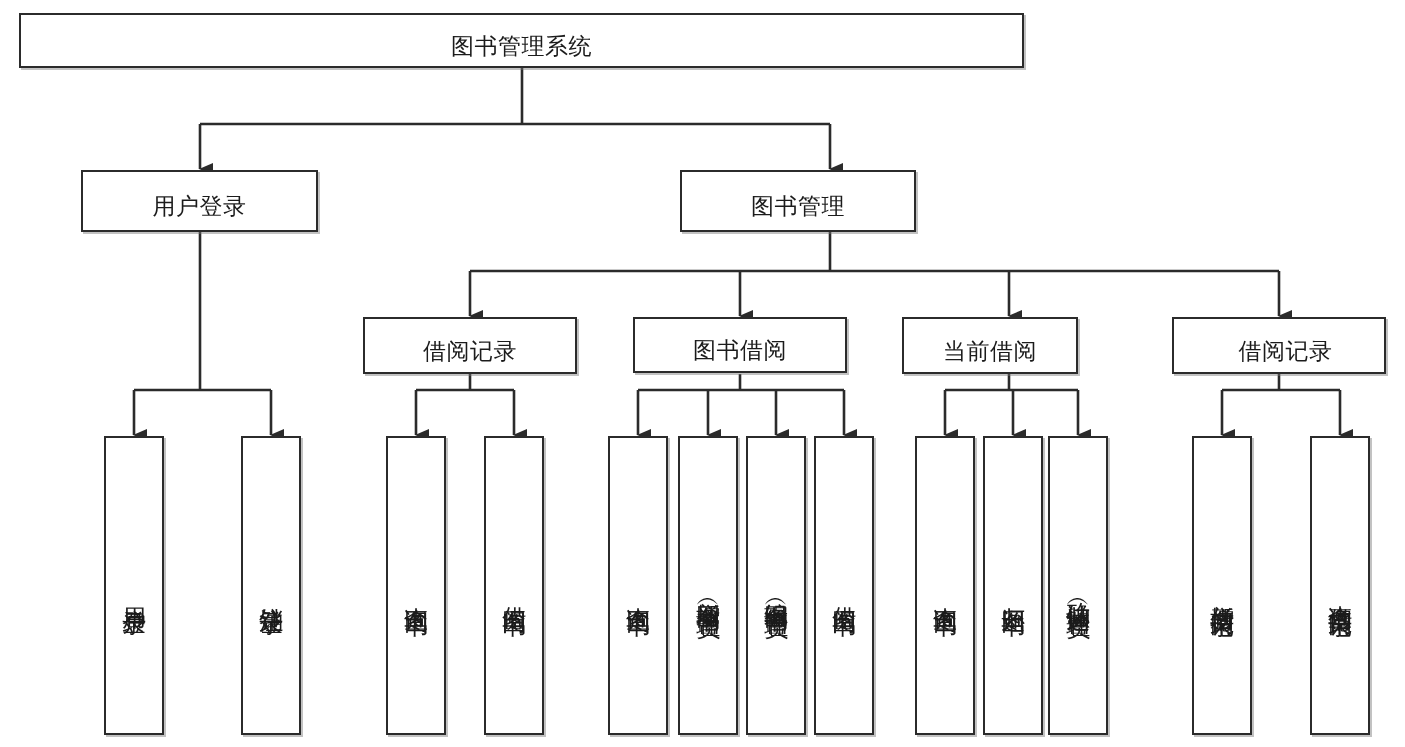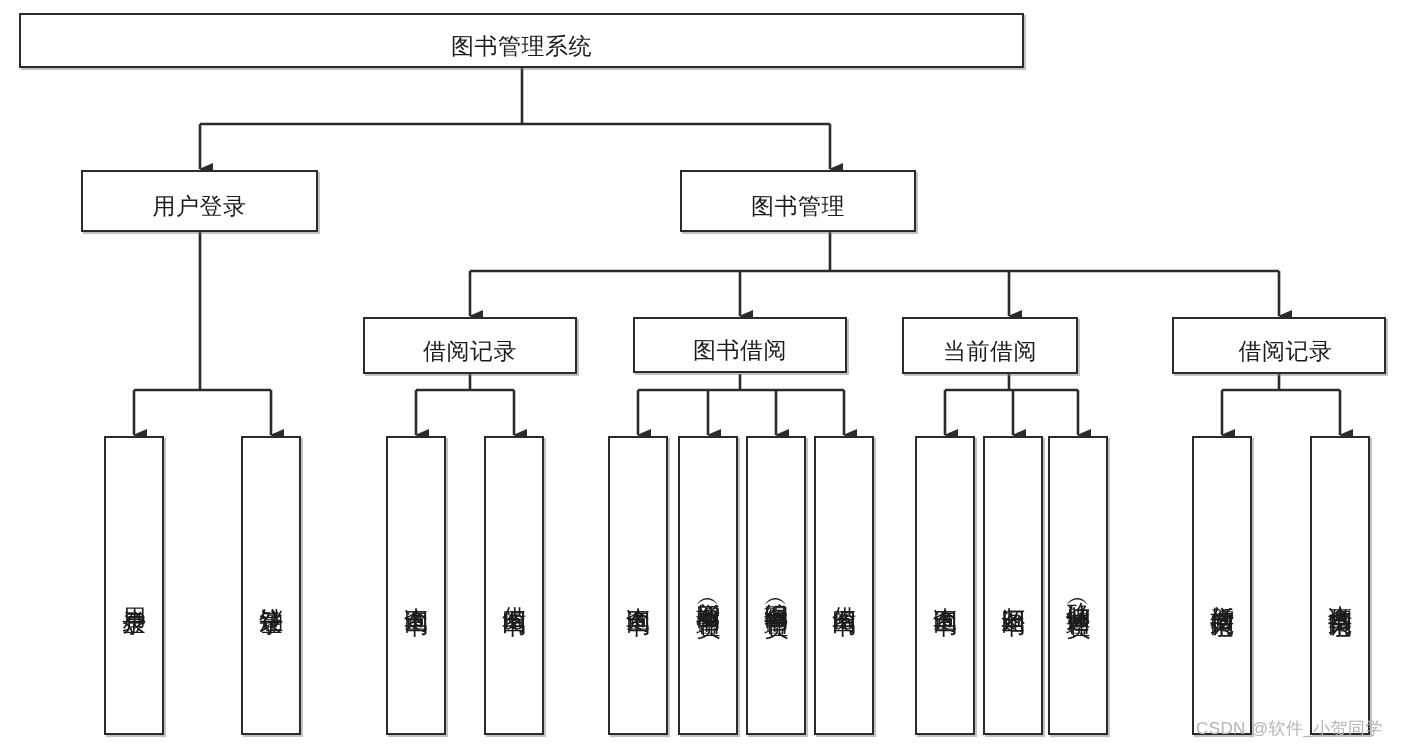--- a/index.html
+++ b/index.html
@@ -172,15 +172,14 @@
         <span class="node-label">确认归还（管理员）</span>
       </div>
       <div class="node-box vert" style="left: 1192px; top: 436px; width: 60px; height: 299px;">
         <span class="node-label">新增借阅记录</span>
       </div>
       <div class="node-box vert" style="left: 1310px; top: 436px; width: 60px; height: 299px;">
         <span class="node-label">查询借阅记录</span>
       </div>
     </div>
 
-  <div class="watermark" style="left: 1196px; top: 717px;">CSDN @软件_小贺同学</div>
 
 </div>
 
 </body></html>

